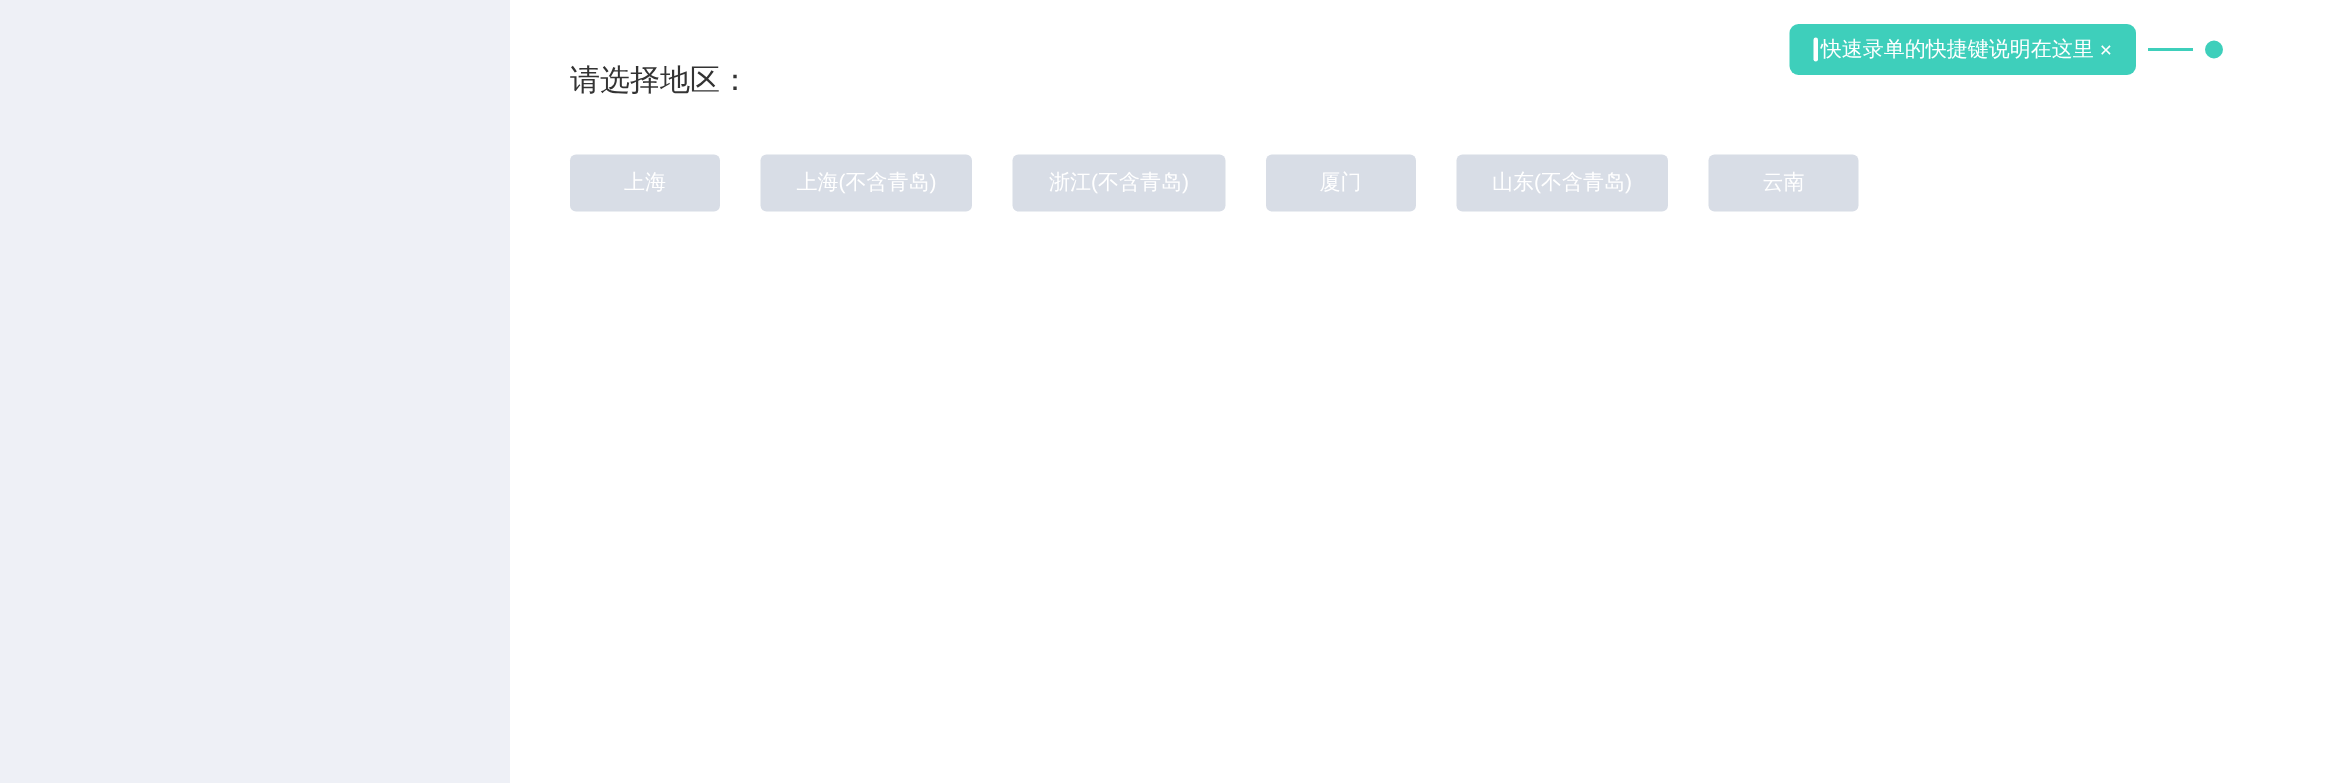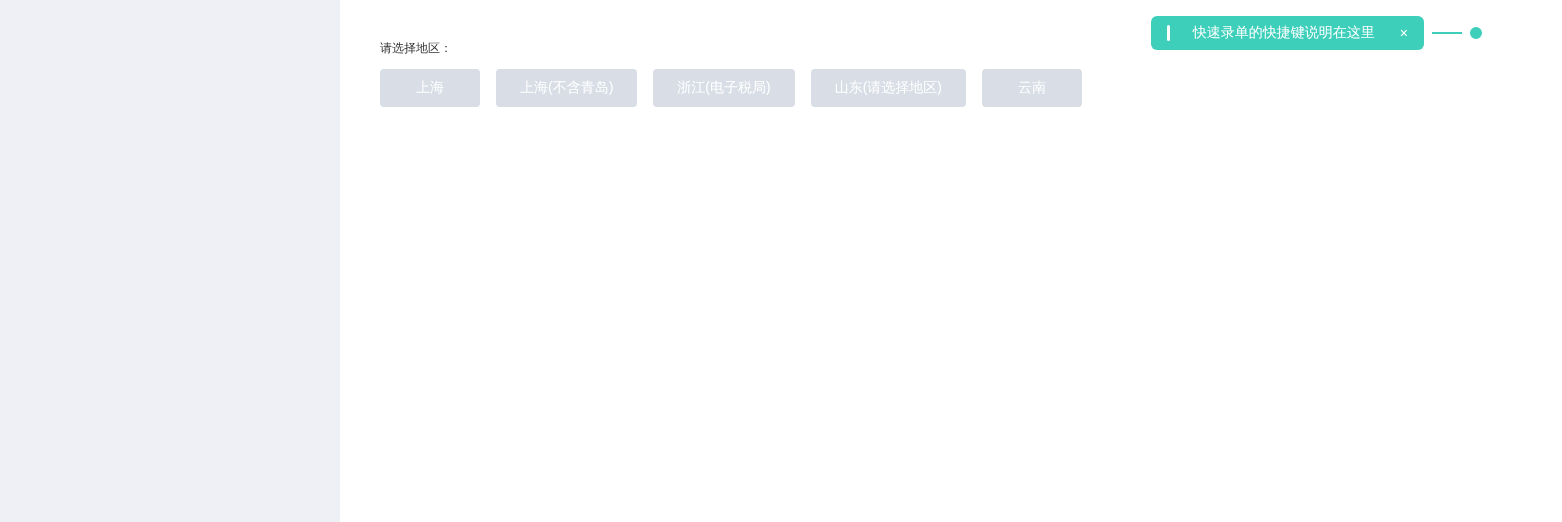--- a/index.html
+++ b/index.html
@@ -30,30 +30,30 @@
       position: absolute;
       left: 340px;
       top: 0;
       right: 0;
       bottom: 0;
       background: #ffffff;
       padding: 40px 40px;
     }
 
     .page-title {
-      font-size: 12px;
+      font-size: 20px;
       color: #333;
       font-weight: normal;
-      margin-bottom: 12px;
+      margin-bottom: 36px;
     }
 
     .region-buttons {
       display: flex;
       flex-wrap: wrap;
-      gap: 16px;
+      gap: 27px;
     }
 
     .region-btn {
       background: #d8dde6;
       color: #fff;
       border: none;
       border-radius: 4px;
       padding: 10px 24px;
       font-size: 14px;
       cursor: pointer;
@@ -73,21 +73,21 @@
     }
 
     .tooltip-bubble {
       background: #3ecfbb;
       color: #fff;
       padding: 8px 16px;
       border-radius: 6px;
       font-size: 14px;
       display: flex;
       align-items: center;
-      gap: 21px;
+      gap: 0;
       white-space: nowrap;
       position: relative;
     }
 
     .tooltip-bubble::before {
       content: "";
       display: inline-block;
       width: 3px;
       height: 16px;
       background: #fff;
@@ -121,22 +121,23 @@
 
 <div class="left-sidebar"></div>
 
 <div class="main-content">
 
   <div class="page-title">请选择地区：</div>
 
   <div class="region-buttons">
   <button class="region-btn">上海</button>
       <button class="region-btn">上海(不含青岛)</button>
-      <button class="region-btn">浙江(电子税局)</button>
-      <button class="region-btn">山东(请选择地区)</button>
+      <button class="region-btn">浙江(不含青岛)</button>
+      <button class="region-btn">厦门</button>
+      <button class="region-btn">山东(不含青岛)</button>
       <button class="region-btn">云南</button>
     </div>
 
 </div>
 
 <div class="tooltip-container">
   <div class="tooltip-bubble">
     <span>快速录单的快捷键说明在这里</span>
     <span class="tooltip-close">×</span>
   </div>

